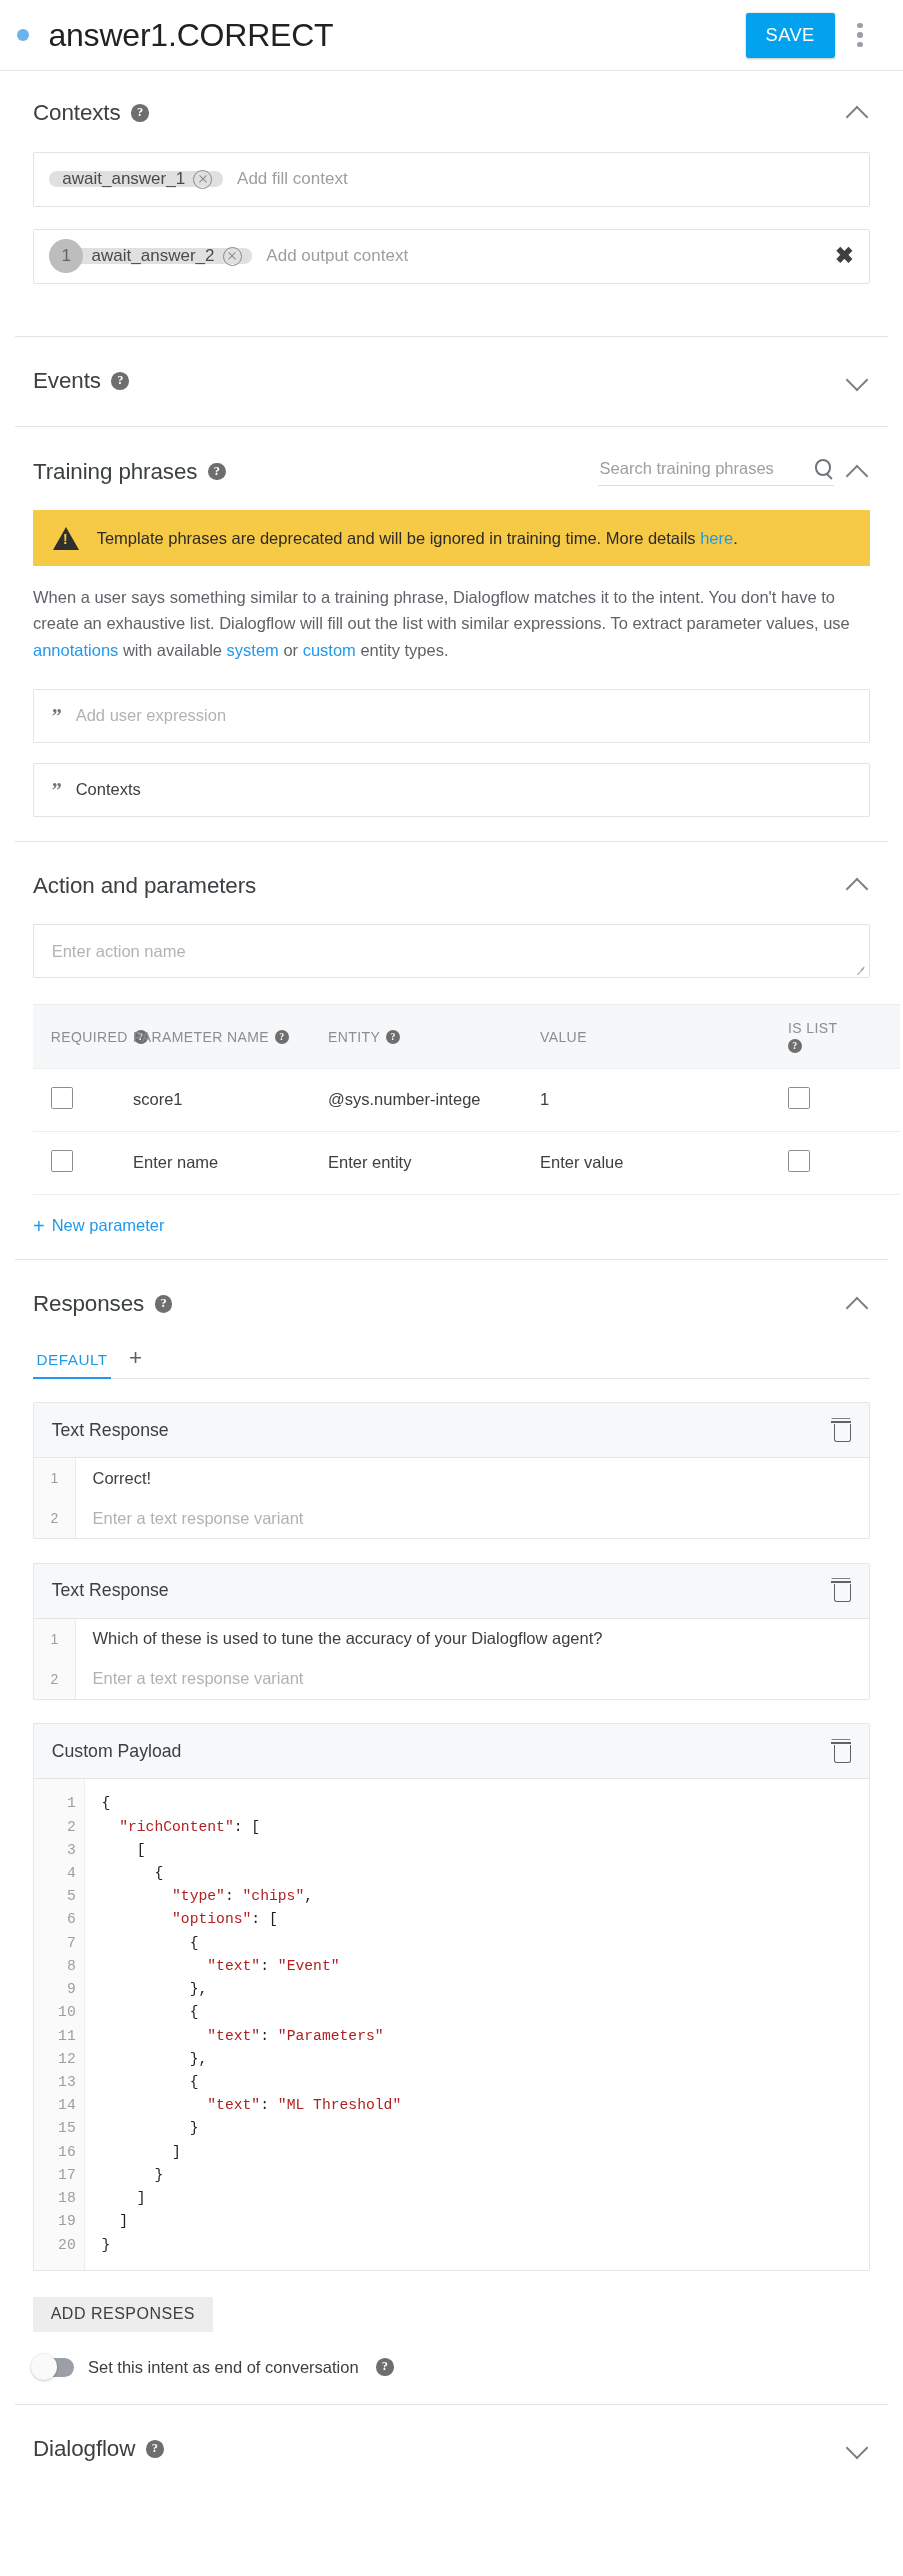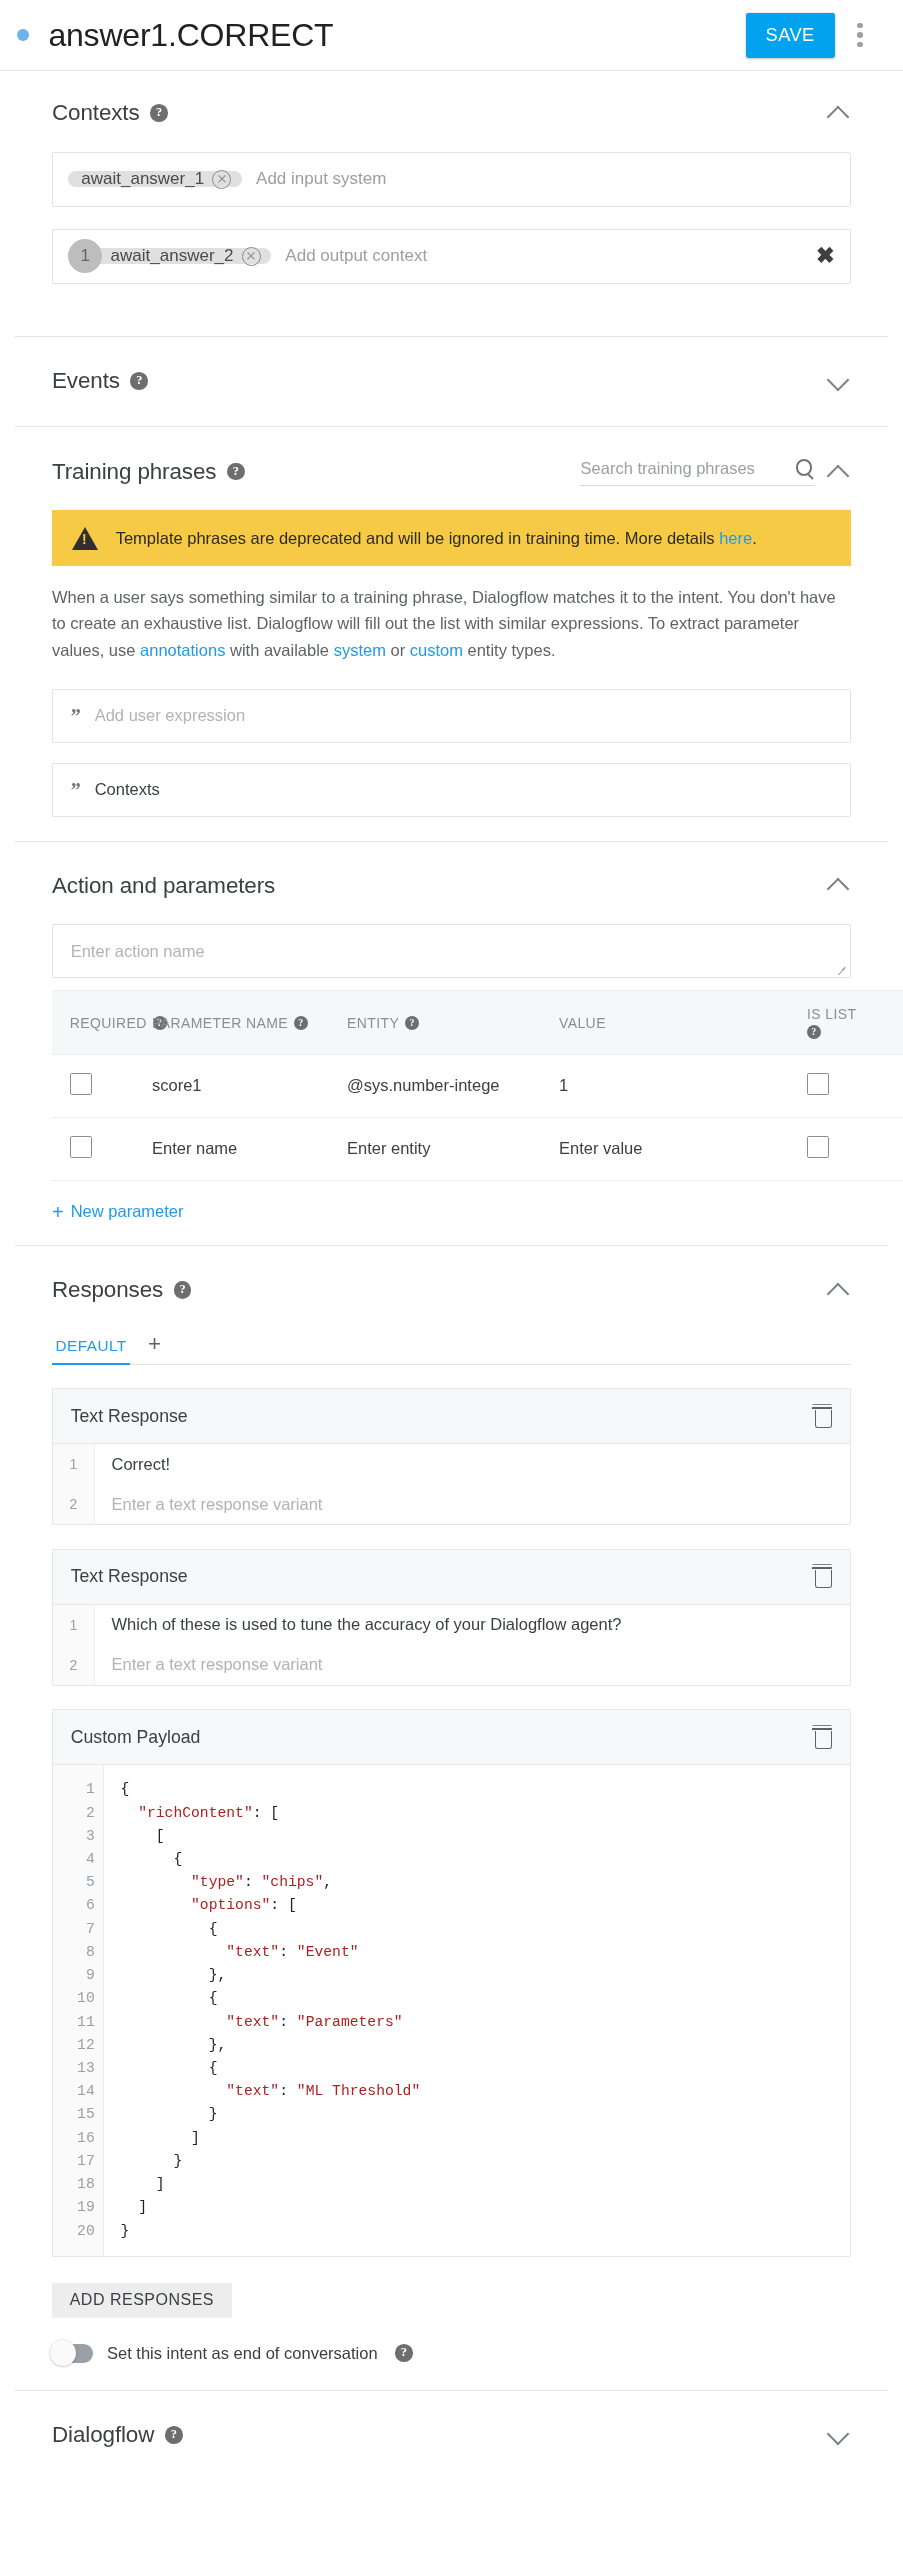--- a/index.html
+++ b/index.html
@@ -39,21 +39,21 @@
     box-shadow: 0 0.6px 2.4px rgba(0,0,0,.26); cursor: pointer;
   }
   .kebab {
     width: 32px; height: 45px; margin-left: 9.4px;
     display: flex; flex-direction: column; align-items: center; justify-content: center;
     gap: 4.1px; cursor: pointer;
   }
   .kebab i { width: 5.3px; height: 5.3px; border-radius: 50%; background: #9aa0a6; display: block; }
 
   
-  .section { padding: 0 52px; }
+  .section { padding: 0 33px; }
   .section-inner { padding: 23.6px 0 29.5px; }
   .divider { height: 0.6px; background: #e4e2e6; margin: 0 15.3px; }
 
   .sec-head {
     display: flex; align-items: center; min-height: 37px;
   }
   .sec-title { font-size: 22.4px; color: #3c4043; font-weight: 400; letter-spacing: -0.1px; }
   .help {
     width: 17.7px; height: 17.7px; border-radius: 50%;
     background: #6e6e6e; color: #fff;
@@ -157,21 +157,21 @@
     font-size: 20px; color: #70757a; font-weight: bold; margin-right: 14px;
     font-family: "Liberation Serif", serif; line-height: 1; flex: 0 0 auto;
   }
   .expr-text { font-size: 16.5px; color: #b3b3b3; }
   .expr-text.filled { color: #3c4043; }
 
   
   .action-input {
     border: 0.6px solid #e2e2e4; border-radius: 1.2px; height: 54px;
     display: flex; align-items: center; padding: 0 17.7px;
-    position: relative; margin-bottom: 12px; background: #fff;
+    position: relative; margin-bottom: 26px; background: #fff;
   }
   .action-input span { font-size: 16.5px; color: #b3b3b3; }
   .resize-handle {
     position: absolute; right: 3.5px; bottom: 2.4px; width: 10.6px; height: 10.6px; cursor: nwse-resize;
   }
   .resize-handle::before, .resize-handle::after {
     content: ""; position: absolute; right: 0; background: #9aa0a6; height: 0.9px;
   }
   .resize-handle::before { bottom: 2.4px; width: 9.4px; transform: rotate(-45deg); }
   .resize-handle::after  { bottom: 5.9px; width: 5.3px; transform: rotate(-45deg); right: 0; }
@@ -292,21 +292,21 @@
         <span class="help">?</span>
         <span class="head-spacer"></span>
         <span class="chev up"></span>
       </div>
 
       <div class="ctx-box" style="margin-top:20px">
         <span class="chip">
           <span class="chip-label">await_answer_1</span>
           <span class="chip-x"></span>
         </span>
-        <span class="ctx-placeholder">Add input system</span>
+        <span class="ctx-placeholder">Add fill context</span>
       </div>
 
       <div class="ctx-box">
         <span class="chip with-badge">
           <span class="chip-badge">1</span>
           <span class="chip-label">await_answer_2</span>
           <span class="chip-x"></span>
         </span>
         <span class="ctx-placeholder">Add output context</span>
         <span class="ctx-spacer"></span>

